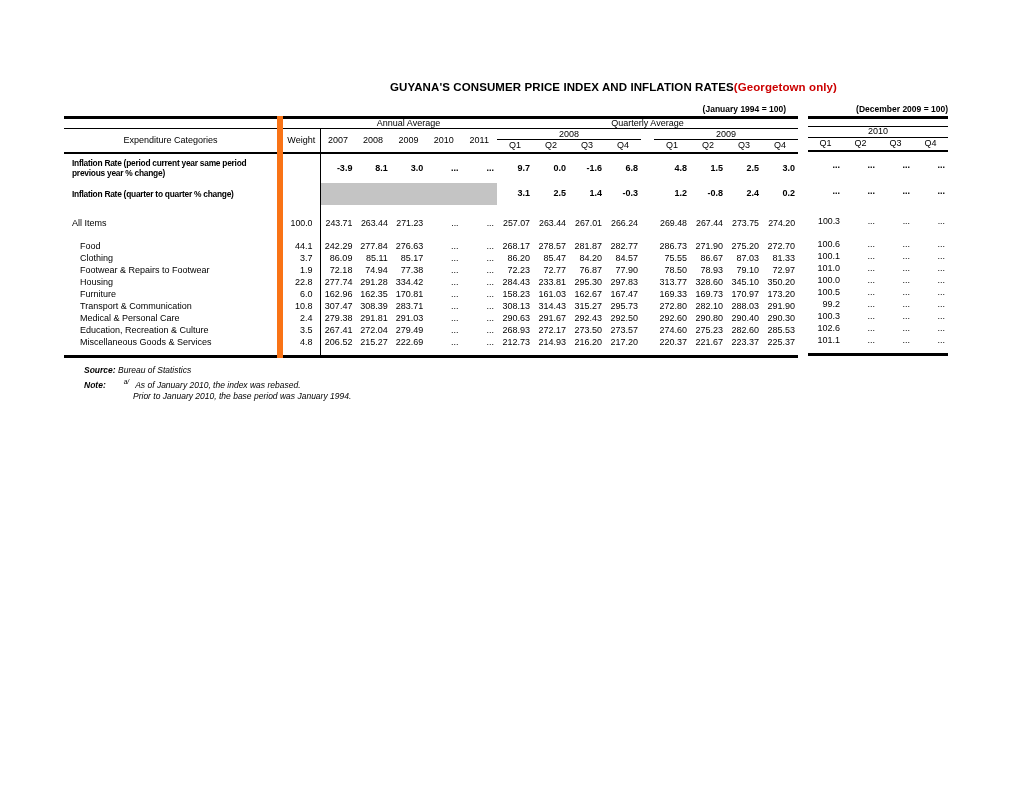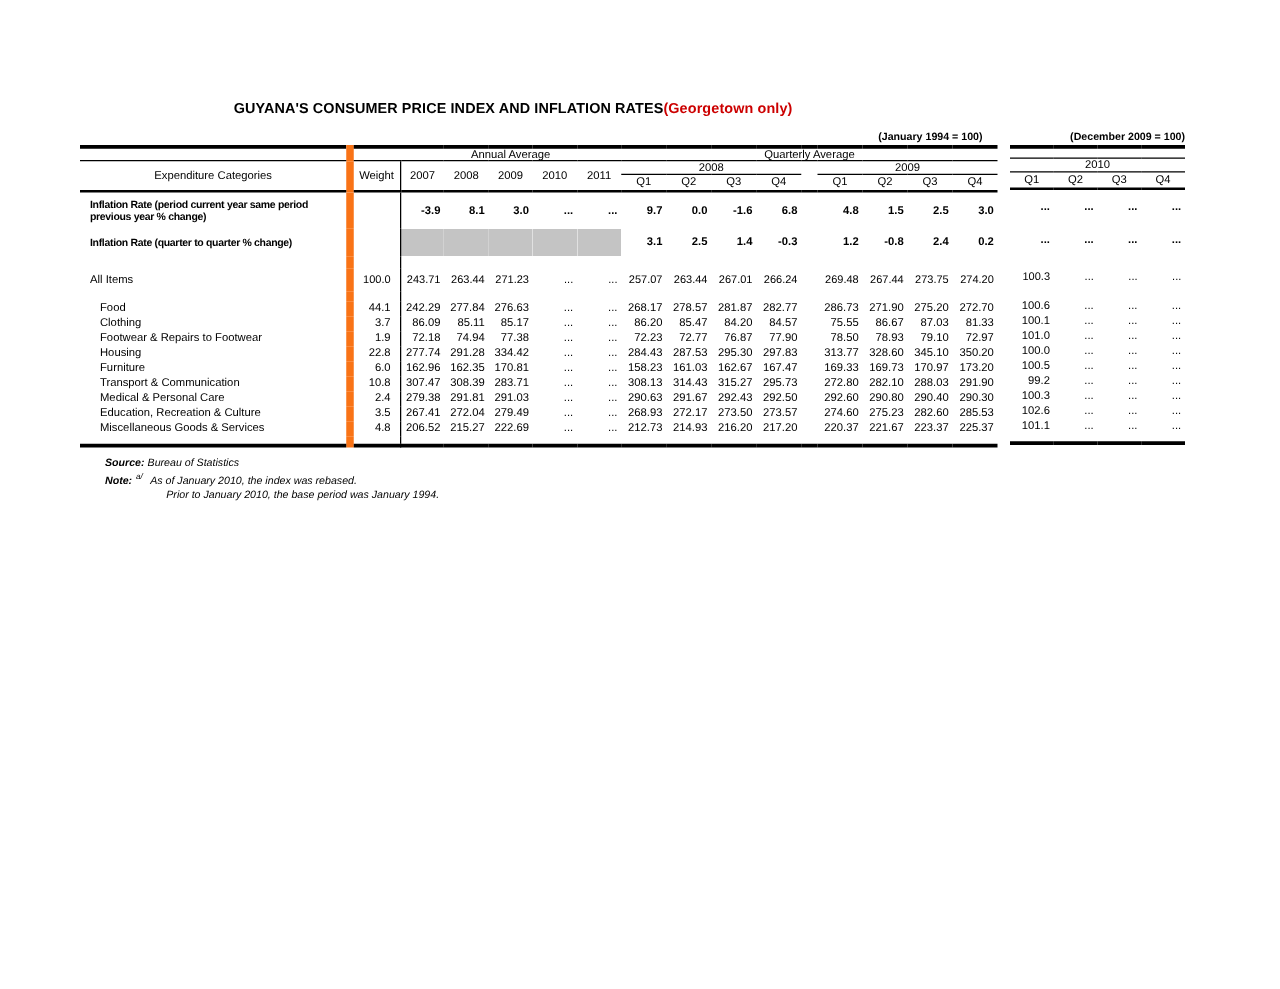--- a/index.html
+++ b/index.html
@@ -1,18 +1,18 @@
 <!DOCTYPE html>
 <html><head>
 <meta charset="utf-8">
 <style>
   html,body{margin:0;padding:0;width:1024px;height:791px;background:#fff;overflow:hidden;
     font-family:"Liberation Sans",sans-serif;color:#000}
   .page{position:absolute;inset:0}
-  .title{position:absolute;top:81px;left:0;width:821px;text-align:center;
+  .title{position:absolute;top:81px;left:16px;width:821px;text-align:right;
     font-size:11.5px;font-weight:bold;letter-spacing:.1px}
   .title .red{color:#cc0000}
   .base-lbl{position:absolute;top:104px;font-size:8.5px;font-weight:bold;text-align:right}
   .lbl-jan{left:64px;width:728px;padding-right:6px;box-sizing:border-box}
   .lbl-dec{left:808px;width:140px}
   table{border-collapse:collapse;table-layout:fixed;position:absolute;top:116px}
   table.main{left:64px;width:734px;border-top:3px solid #000;border-bottom:3px solid #000}
   table.t10{left:808px;width:140px;border-top:3px solid #000;border-bottom:3px solid #000}
   th,td{padding:0;font-size:9px;vertical-align:middle;white-space:nowrap;overflow:hidden;line-height:1.05}
   th{font-weight:normal;text-align:center}
@@ -30,21 +30,21 @@
   tr.ri1 td.lbl,tr.ri2 td.lbl{font-size:8.4px;letter-spacing:-.25px;line-height:1.2}
   td.it{}
   td.sh{background:#c4c4c4}
   tr.sp{height:10px} tr.sp2{height:8px} tr.pad{height:8px}
   tr.rall{height:18px} tr.rall td{font-weight:normal;font-size:8.8px}
   tr.rall td.lbl{font-size:9px}
   tr.cat{height:12px}
   .footer{position:absolute;left:84px;top:365px;font-size:8.5px;font-style:italic}
   .footer .b{font-weight:bold}
   .footer .src{margin-bottom:3px}
-  .footer .note .b{margin-right:3px}
+  .footer .note .b{margin-right:18px}
   .footer sup{font-size:6.5px;margin-right:6px;font-style:italic}
   .footer .note2{padding-left:49px;margin-top:1px}
 </style>
 </head>
 <body>
 
 <div class="page">
 
   <div class="title"><span>GUYANA'S CONSUMER PRICE INDEX AND INFLATION RATES</span><span class="red">(Georgetown only)</span></div>
 
@@ -212,21 +212,21 @@
       </tr>
       <tr class="cat">
         <td class="lbl ind bR2">Housing</td>
         <td class="w bR1">22.8</td>
         <td class="n">277.74</td>
         <td class="n">291.28</td>
         <td class="n">334.42</td>
         <td class="n">...</td>
         <td class="n">...</td>
         <td class="n">284.43</td>
-        <td class="n">287.53</td>
+        <td class="n">233.81</td>
         <td class="n">295.30</td>
         <td class="n">297.83</td>
         <td></td>
         <td class="n">313.77</td>
         <td class="n">328.60</td>
         <td class="n">345.10</td>
         <td class="n">350.20</td>
       </tr>
       <tr class="cat">
         <td class="lbl ind bR2">Furniture</td>

